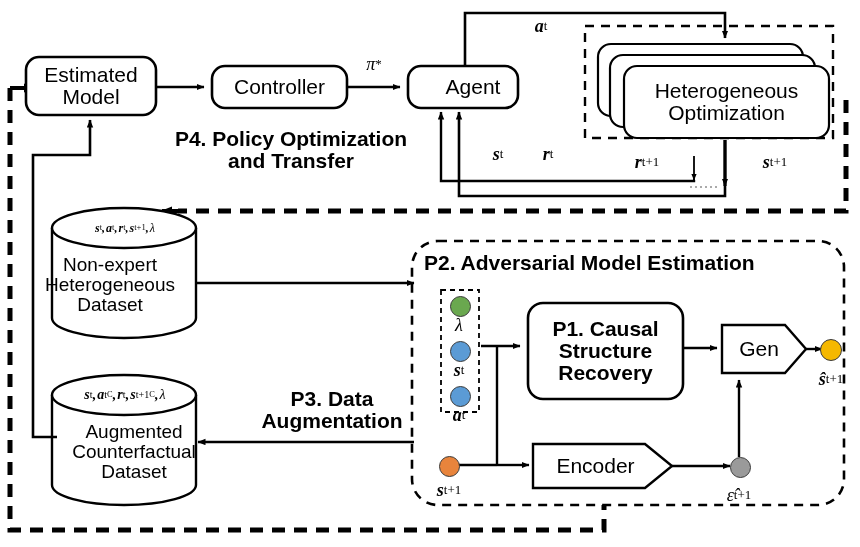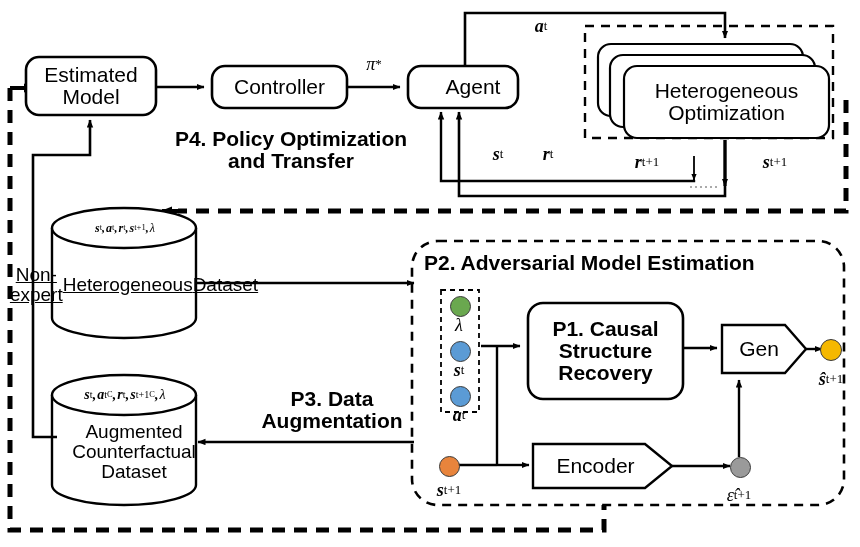--- a/index.html
+++ b/index.html
@@ -141,21 +141,21 @@
     <span>P4. Policy Optimization</span>
     <span>and Transfer</span>
   </div>
   <div class="lbl phase" style="left:236px;top:386px;width:192px;height:48px;flex-direction:column;align-items:center;">
     <span>P3. Data</span>
     <span>Augmentation</span>
   </div>
   <div class="lbl phase" style="left:424px;top:250px;width:400px;height:26px;justify-content:flex-start;">P2. Adversarial Model Estimation</div>
 
   <div class="lbl math" style="left:52px;top:216px;width:146px;height:24px;font-size:12px;">s<sub>t</sub>, a<sub>t</sub>, r<sub>t</sub>, s<sub>t+1</sub>, <span class="up" style="font-style:italic;font-weight:normal;">λ</span></div>
-  <div class="lbl boxtext small" style="left:56px;top:245px;width:156px;height:80px;flex-direction:row;text-decoration:underline;">
+  <div class="lbl boxtext small" style="left:32px;top:245px;width:156px;height:80px;flex-direction:column;">
     <span>Non-expert</span>
     <span>Heterogeneous</span>
     <span>Dataset</span>
   </div>
 
   <div class="lbl math" style="left:50px;top:382px;width:150px;height:26px;font-size:14px;">s<sub>t</sub>, a<sub>t</sub><sup class="up" style="font-size:.6em;">C</sup>, r<sub>t</sub>, s<sub>t+1</sub><sup class="up" style="font-size:.6em;">C</sup>, <span class="up" style="font-style:italic;font-weight:normal;">λ</span></div>
   <div class="lbl boxtext small" style="left:48px;top:412px;width:172px;height:80px;flex-direction:column;">
     <span>Augmented</span>
     <span>Counterfactual</span>
     <span>Dataset</span>

